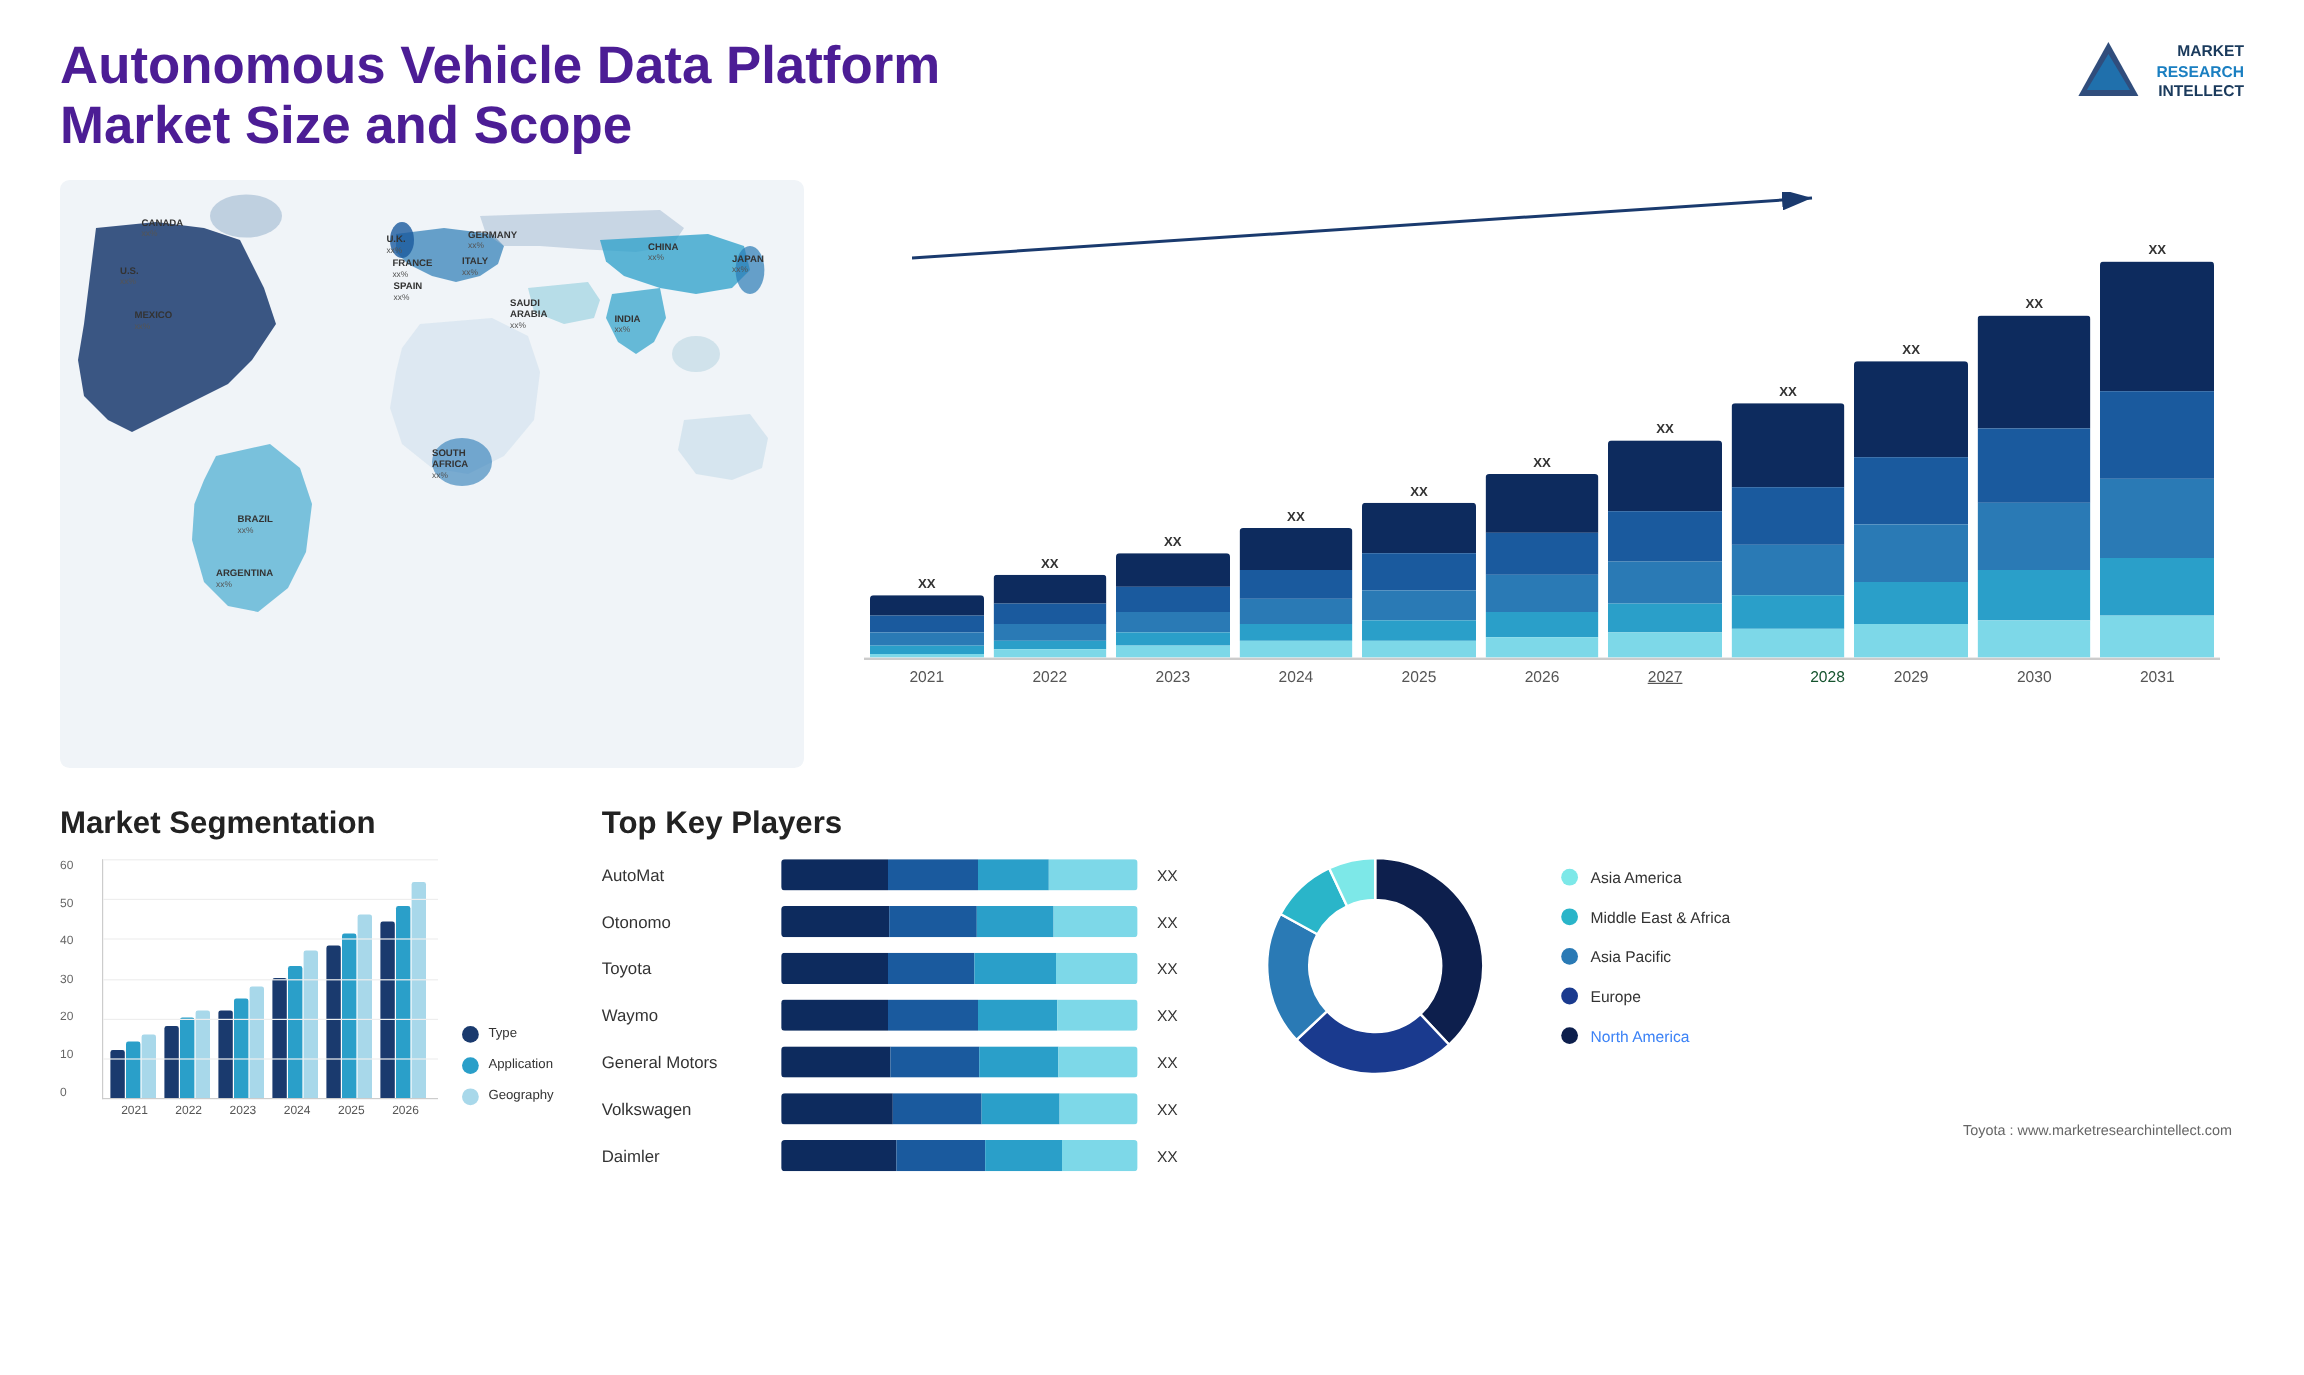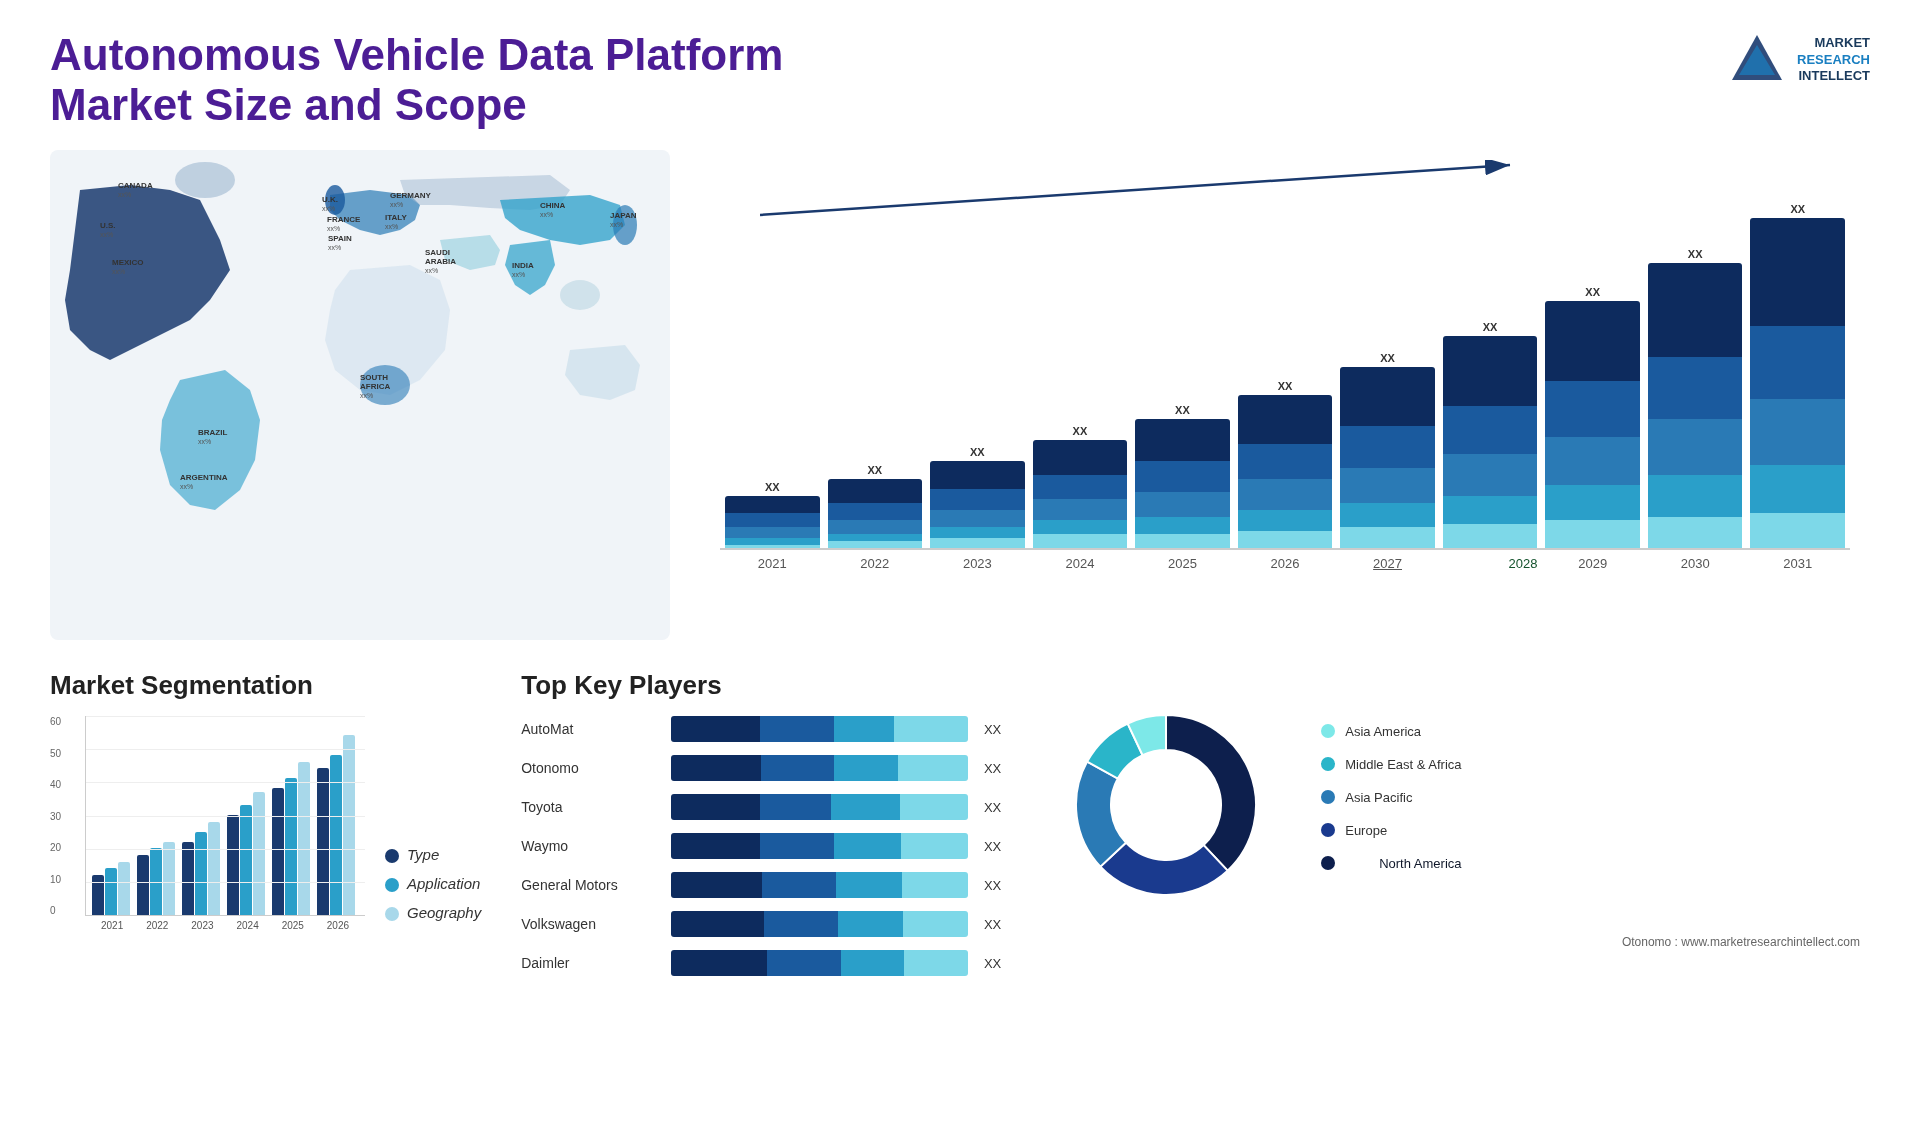--- a/index.html
+++ b/index.html
@@ -99,25 +99,24 @@
       align-items: flex-end;
     }
     .seg-legend {
       display: flex;
       flex-direction: column;
       gap: 12px;
       padding-bottom: 10px;
     }
     .legend-item {
       display: flex;
-      align-items: flex-end;
+      align-items: flex-start;
       gap: 8px;
-      font-size: 15px;
+      font-size: 11px;
       color: #333;
-      font-style: italic;
     }
     .legend-dot {
       width: 14px;
       height: 14px;
       border-radius: 50%;
     }
     .dot-type { background: #1a3a6e; }
     .dot-application { background: #2a9fc9; }
     .dot-geography { background: #a8d8ea; }
 
@@ -564,23 +563,23 @@
               <span>Middle East &amp; Africa</span>
             </div>
             <div style="display: flex; align-items: center; gap: 10px; font-size: 13px; color: rgb(51, 51, 51); margin-bottom: 4px;">
               <div style="width: 14px; height: 14px; border-radius: 50%; background: rgb(42, 122, 181); flex-shrink: 0;"></div>
               <span>Asia Pacific</span>
             </div>
             <div style="display: flex; align-items: center; gap: 10px; font-size: 13px; color: rgb(51, 51, 51); margin-bottom: 4px;">
               <div style="width: 14px; height: 14px; border-radius: 50%; background: rgb(26, 58, 142); flex-shrink: 0;"></div>
               <span>Europe</span>
             </div>
-            <div style="display: flex; align-items: center; gap: 10px; font-size: 13px; color: #0f172a; margin-bottom: 16px; justify-content: space-between;">
+            <div style="display: flex; align-items: center; gap: 10px; font-size: 13px; color: #3b82f6; margin-bottom: 16px;">
               <div style="width: 14px; height: 14px; border-radius: 50%; background: rgb(13, 31, 77); flex-shrink: 0;"></div>
               <span>North America</span>
             </div>
           </div>
       </div>
-      <div class="source-text">Otonomo : www.marketresearchintellect.com</div>
+      <div class="source-text">Toyota : www.marketresearchintellect.com</div>
     </div>
 
   </div>
 </div>
 
 </body></html>

